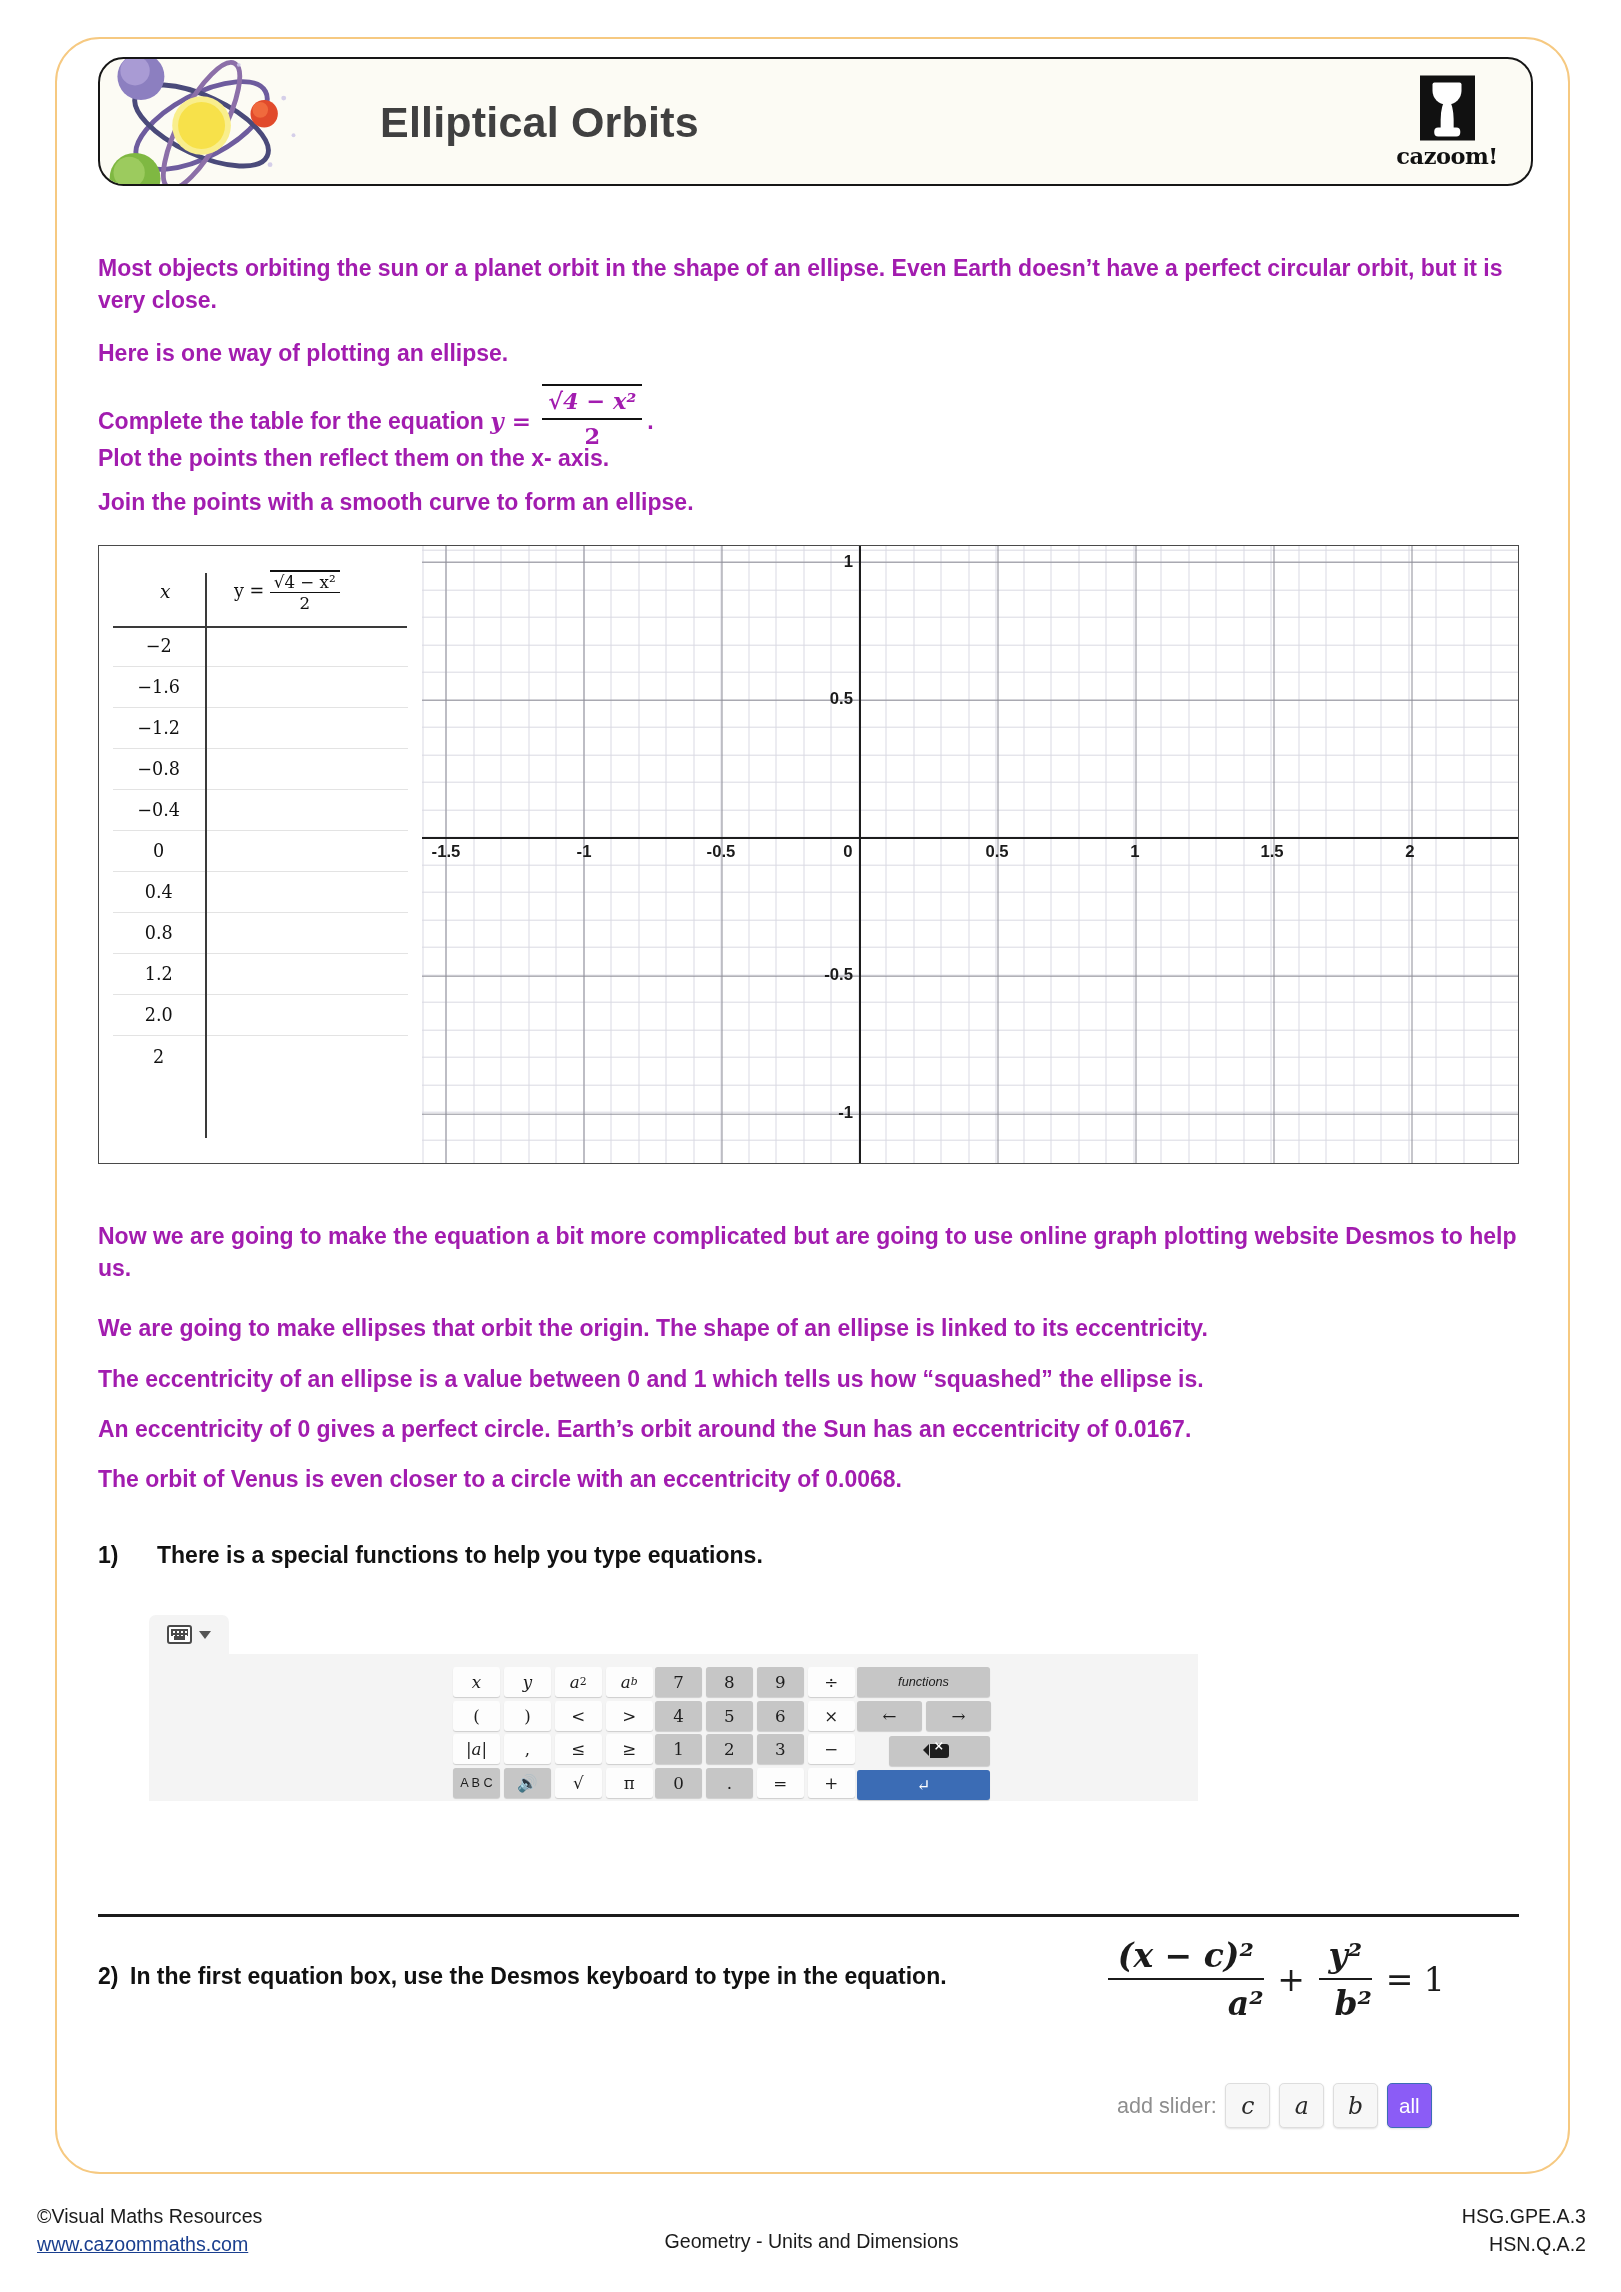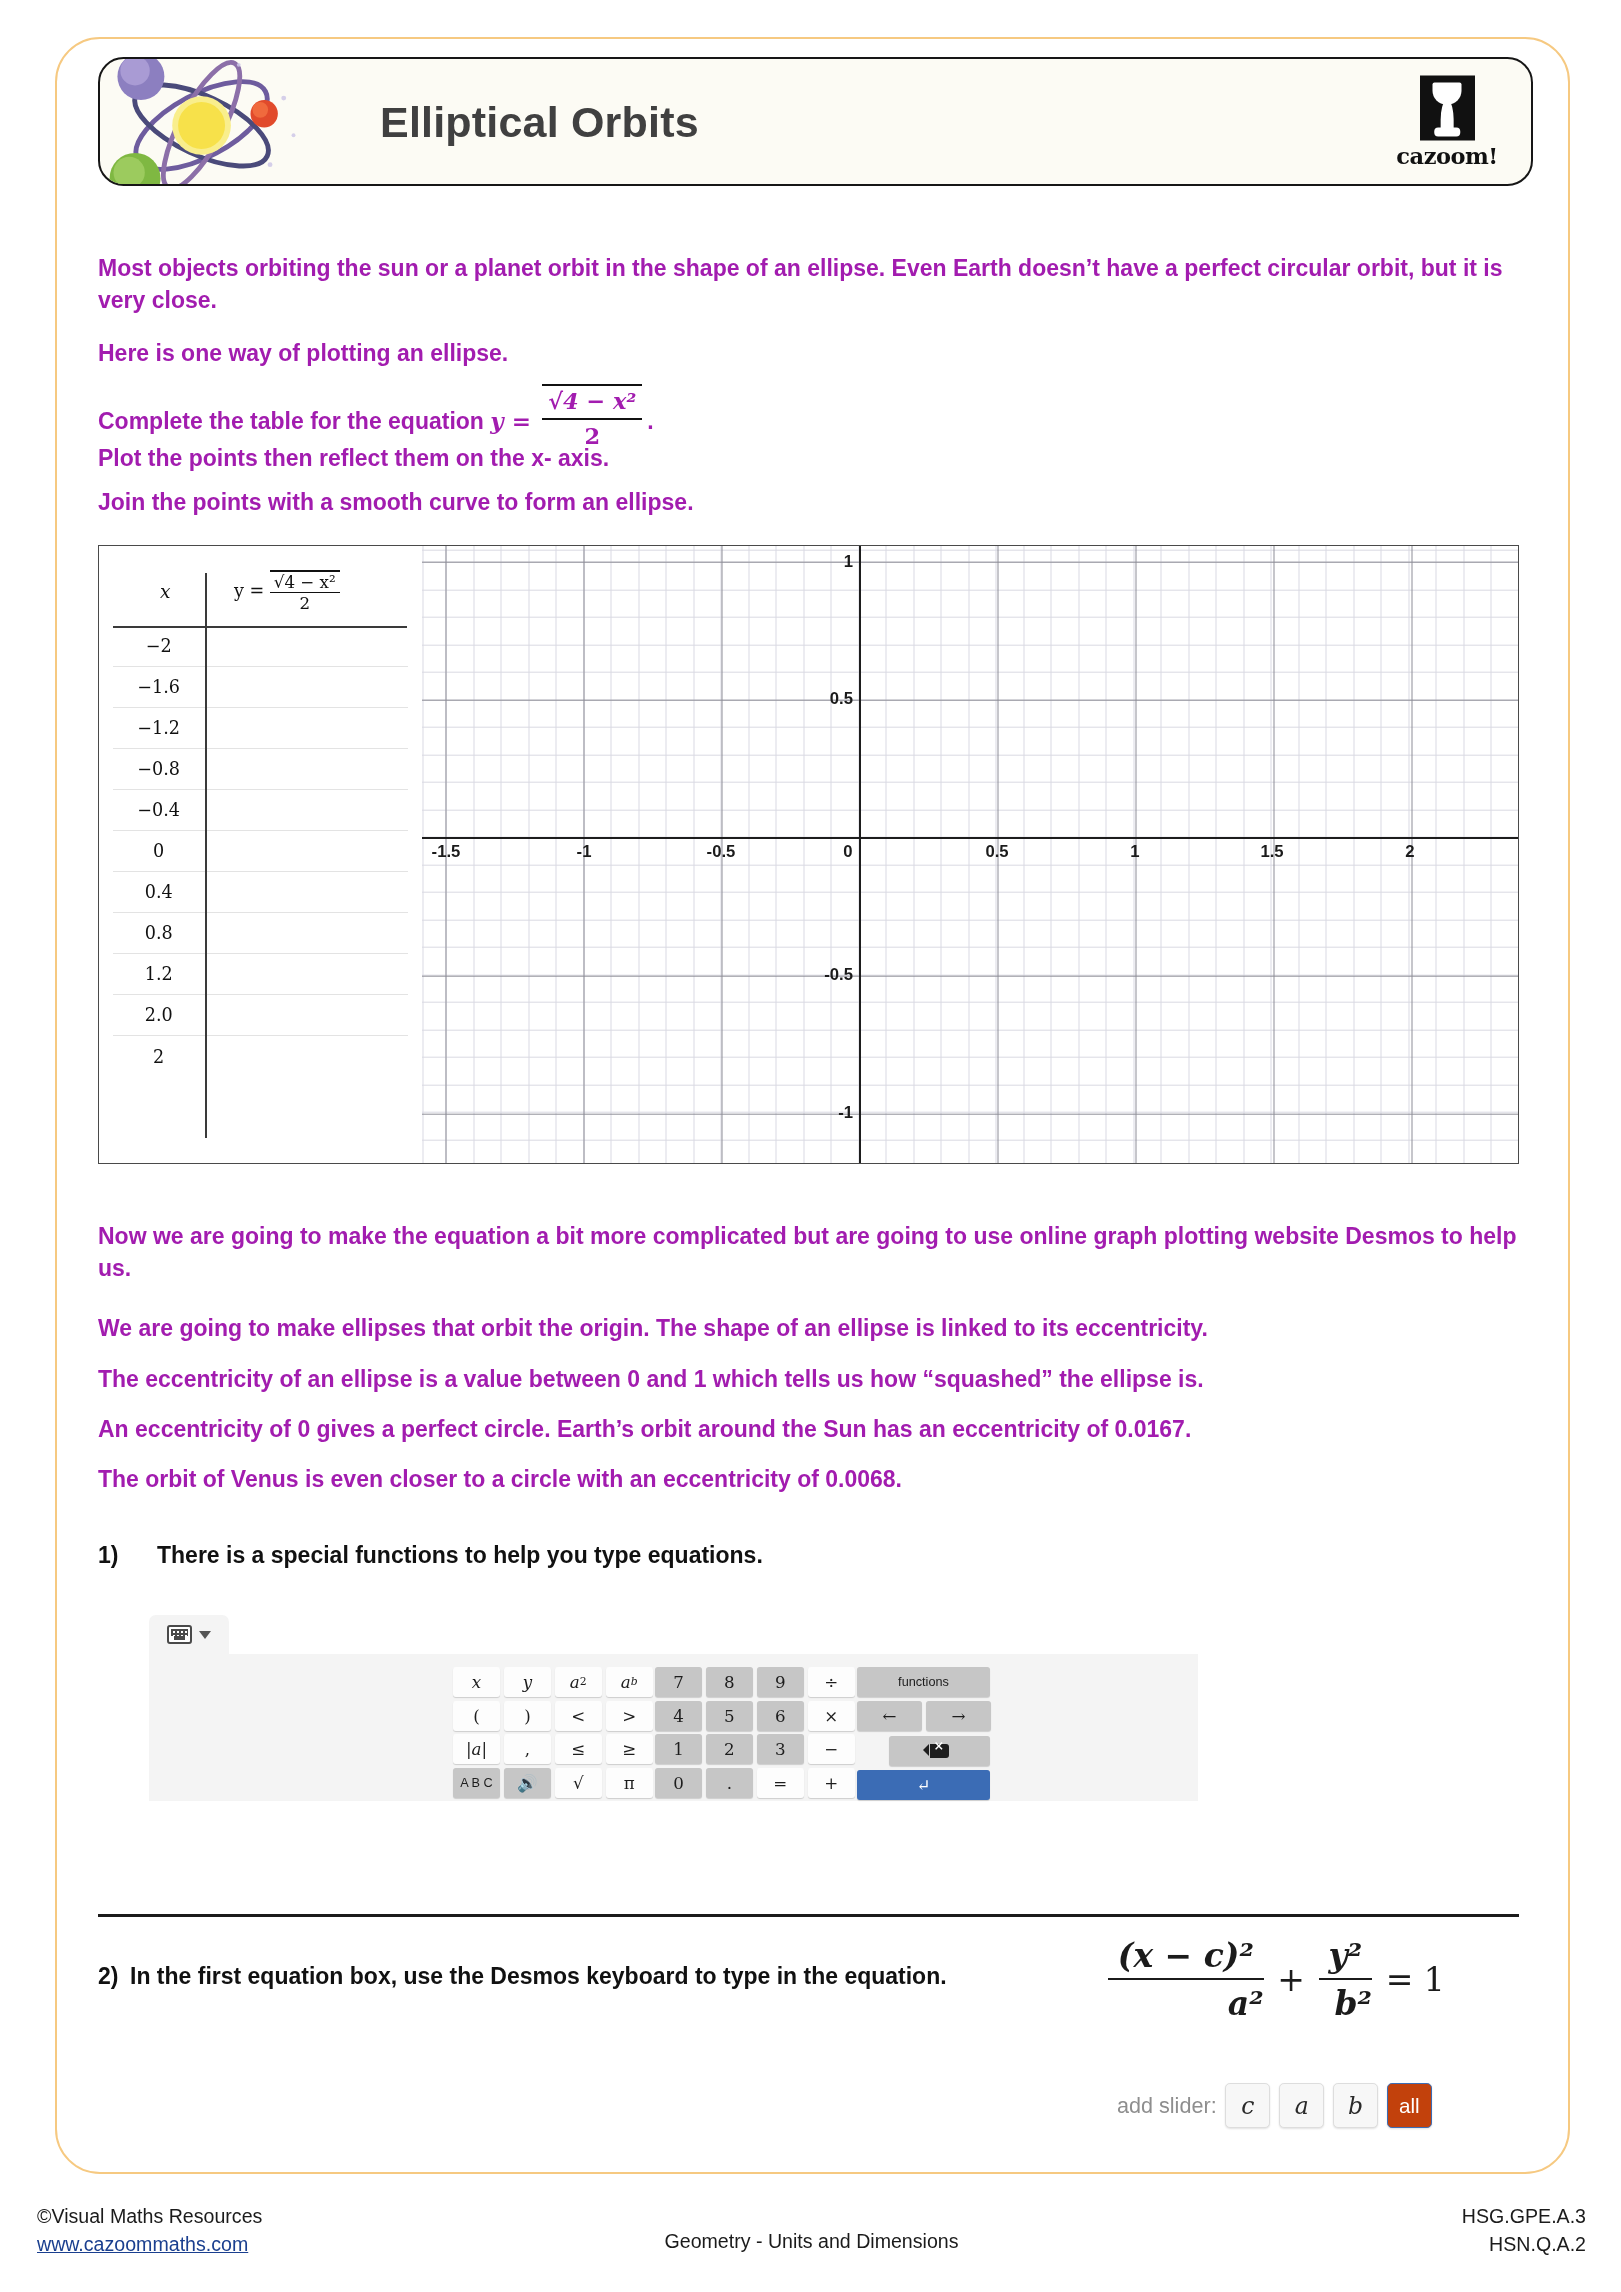--- a/index.html
+++ b/index.html
@@ -375,21 +375,21 @@
     background:#f7f7f7;
     border: 1px solid #ddd;
     display:flex; align-items:center; justify-content:center;
     font-family:"DejaVu Serif", serif;
     font-style: italic;
     font-size: 23.5px;
     color:#2a2a2a;
     box-shadow: 0 1px 2px rgba(0,0,0,0.12);
   }
   .sl-key.all {
-    background:#c2410c; color:#fff;
+    background:#8b5cf6; color:#fff;
     font-style: normal;
     font-family:"Liberation Sans", sans-serif;
     font-size: 20.6px;
     border-color:#3b6cb5;
   }
 
   
   .footer {
     position:absolute;
     left: 37px; top: 2203px;
@@ -605,21 +605,21 @@
       <div class="key ">×</div>
       <div class="key grey">1</div>
       <div class="key grey">2</div>
       <div class="key grey">3</div>
       <div class="key ">−</div>
       <div class="key grey">0</div>
       <div class="key grey">.</div>
       <div class="key ">=</div>
       <div class="key ">+</div>
     </div>
-  <div class="grp-right kbd-group" style="position:absolute;width:133px;height:96px;display:block;">
+  <div class="grp-right kbd-group" style="position:absolute;width:133px;height:96px;display:block;font-style:italic;">
     <div class="key grey sans fn-key">functions</div>
     <div class="key grey arrL">←</div>
     <div class="key grey arrR">→</div>
     <div class="key grey bksp">
         <span class="bksp-glyph"></span>
       </div>
     <div class="key blue enter">↵</div>
   </div>
 </div>
 

